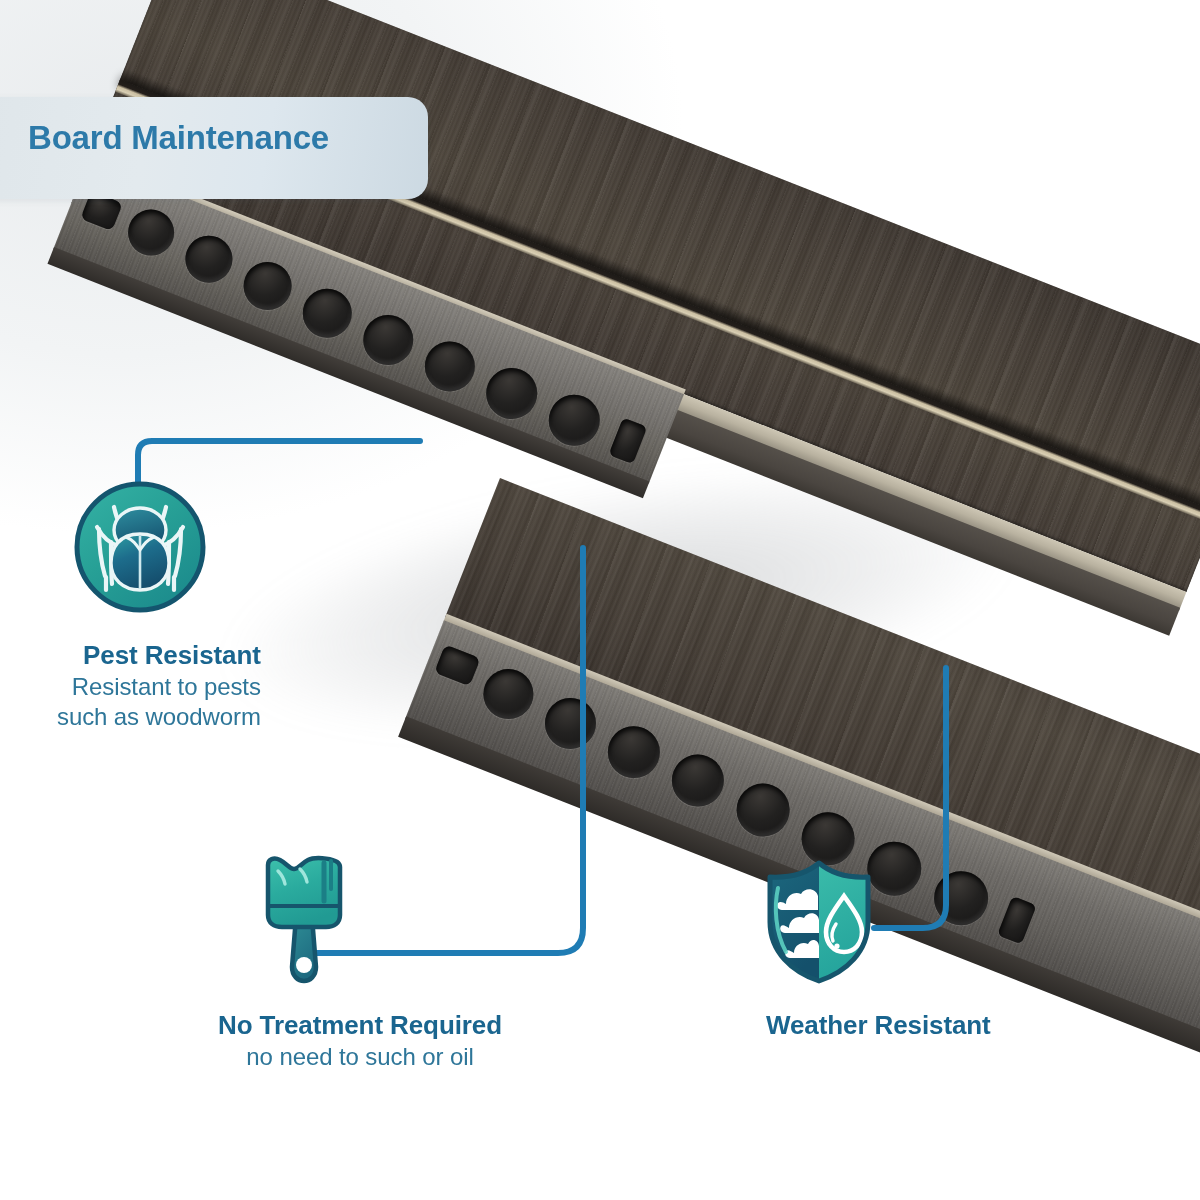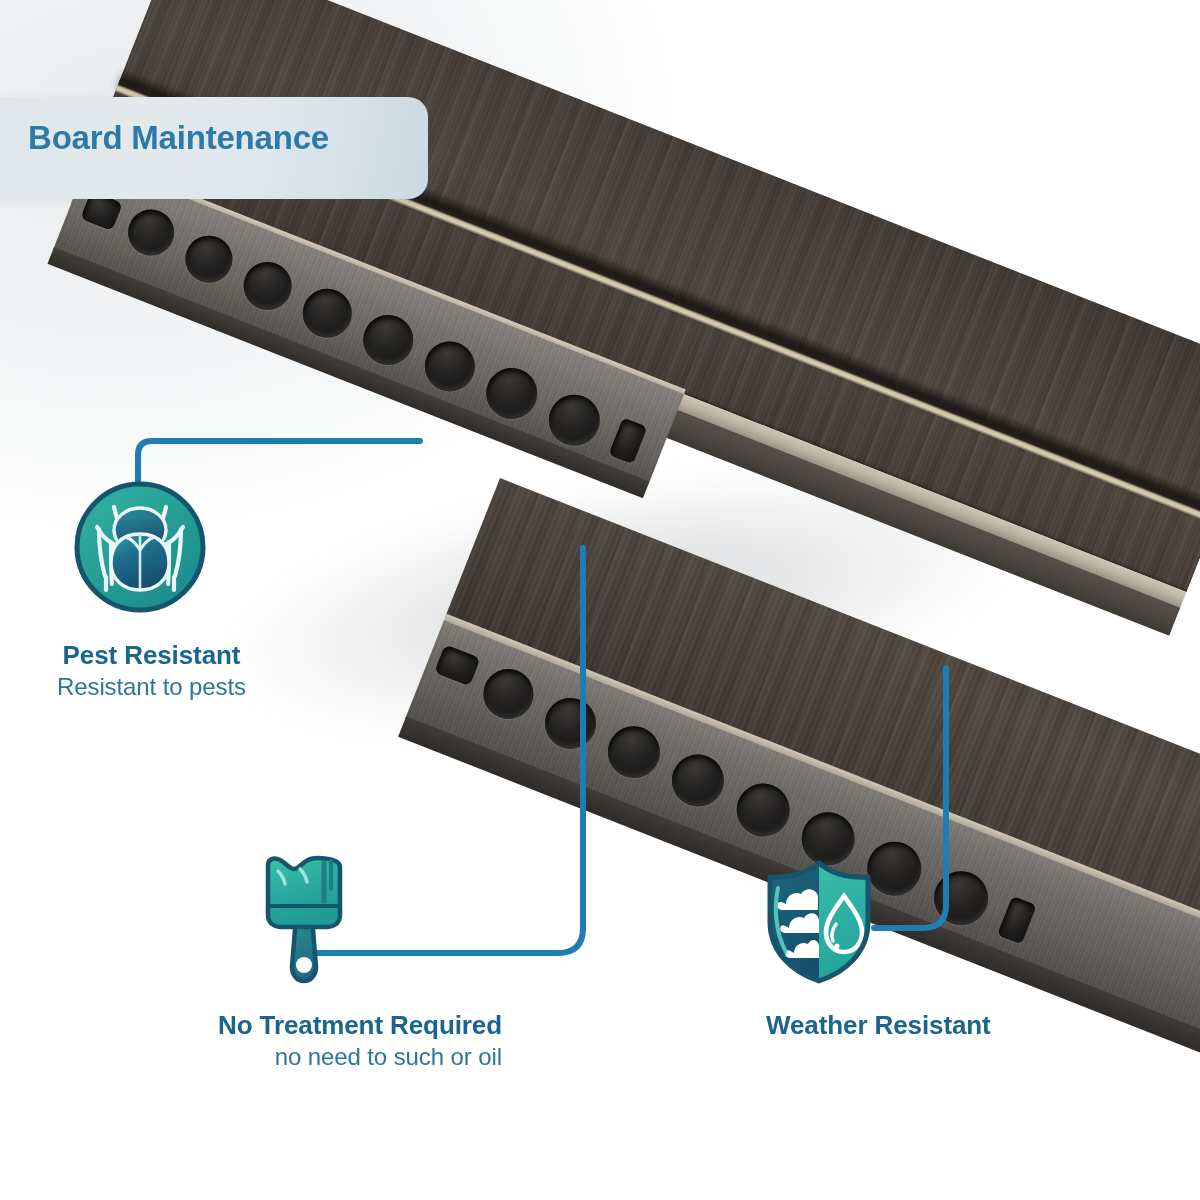--- a/index.html
+++ b/index.html
@@ -166,22 +166,22 @@
   
   .feat{position:absolute;}
   .feat .h{
     font-size:26px;font-weight:700;color:#1a658f;letter-spacing:-.1px;
     line-height:1.22;white-space:nowrap;
   }
   .feat .s{
     font-size:24px;font-weight:400;color:#2e7699;letter-spacing:-.1px;
     line-height:1.28;white-space:nowrap;
   }
-  .feat-pest{left:57px;top:640px;text-align:center;}
-  .feat-brush{left:218px;top:1010px;text-align:right;}
+  .feat-pest{left:57px;top:640px;text-align:right;}
+  .feat-brush{left:218px;top:1010px;text-align:center;}
   .feat-weather{left:766px;top:1010px;text-align:center;}
 </style>
 </head>
 <body>
 
 <div class="stage">
 
   <div class="floor-shadow"></div>
 
   <div class="boards">
@@ -338,20 +338,21 @@
     <path d="M63 3 C 50 14, 32 18, 14 17 L 14 62 C 14 92, 36 112, 63 121 C 90 112, 112 92, 112 62 L 112 17 C 94 18, 76 14, 63 3 Z" fill="none" stroke="#16556c" stroke-width="5" stroke-linejoin="round"></path>
   </svg>
 
   <div class="title-badge">
     <div class="title-text">Board Maintenance</div>
   </div>
 
   <div class="feat feat-pest">
     <div class="h">Pest Resistant</div>
     <div class="s">Resistant to pests</div>
+    <div class="s">such as woodworm</div>
   </div>
 
   <div class="feat feat-brush">
     <div class="h">No Treatment Required</div>
     <div class="s">no need to such or oil</div>
   </div>
 
   <div class="feat feat-weather">
     <div class="h">Weather Resistant</div>
   </div>

